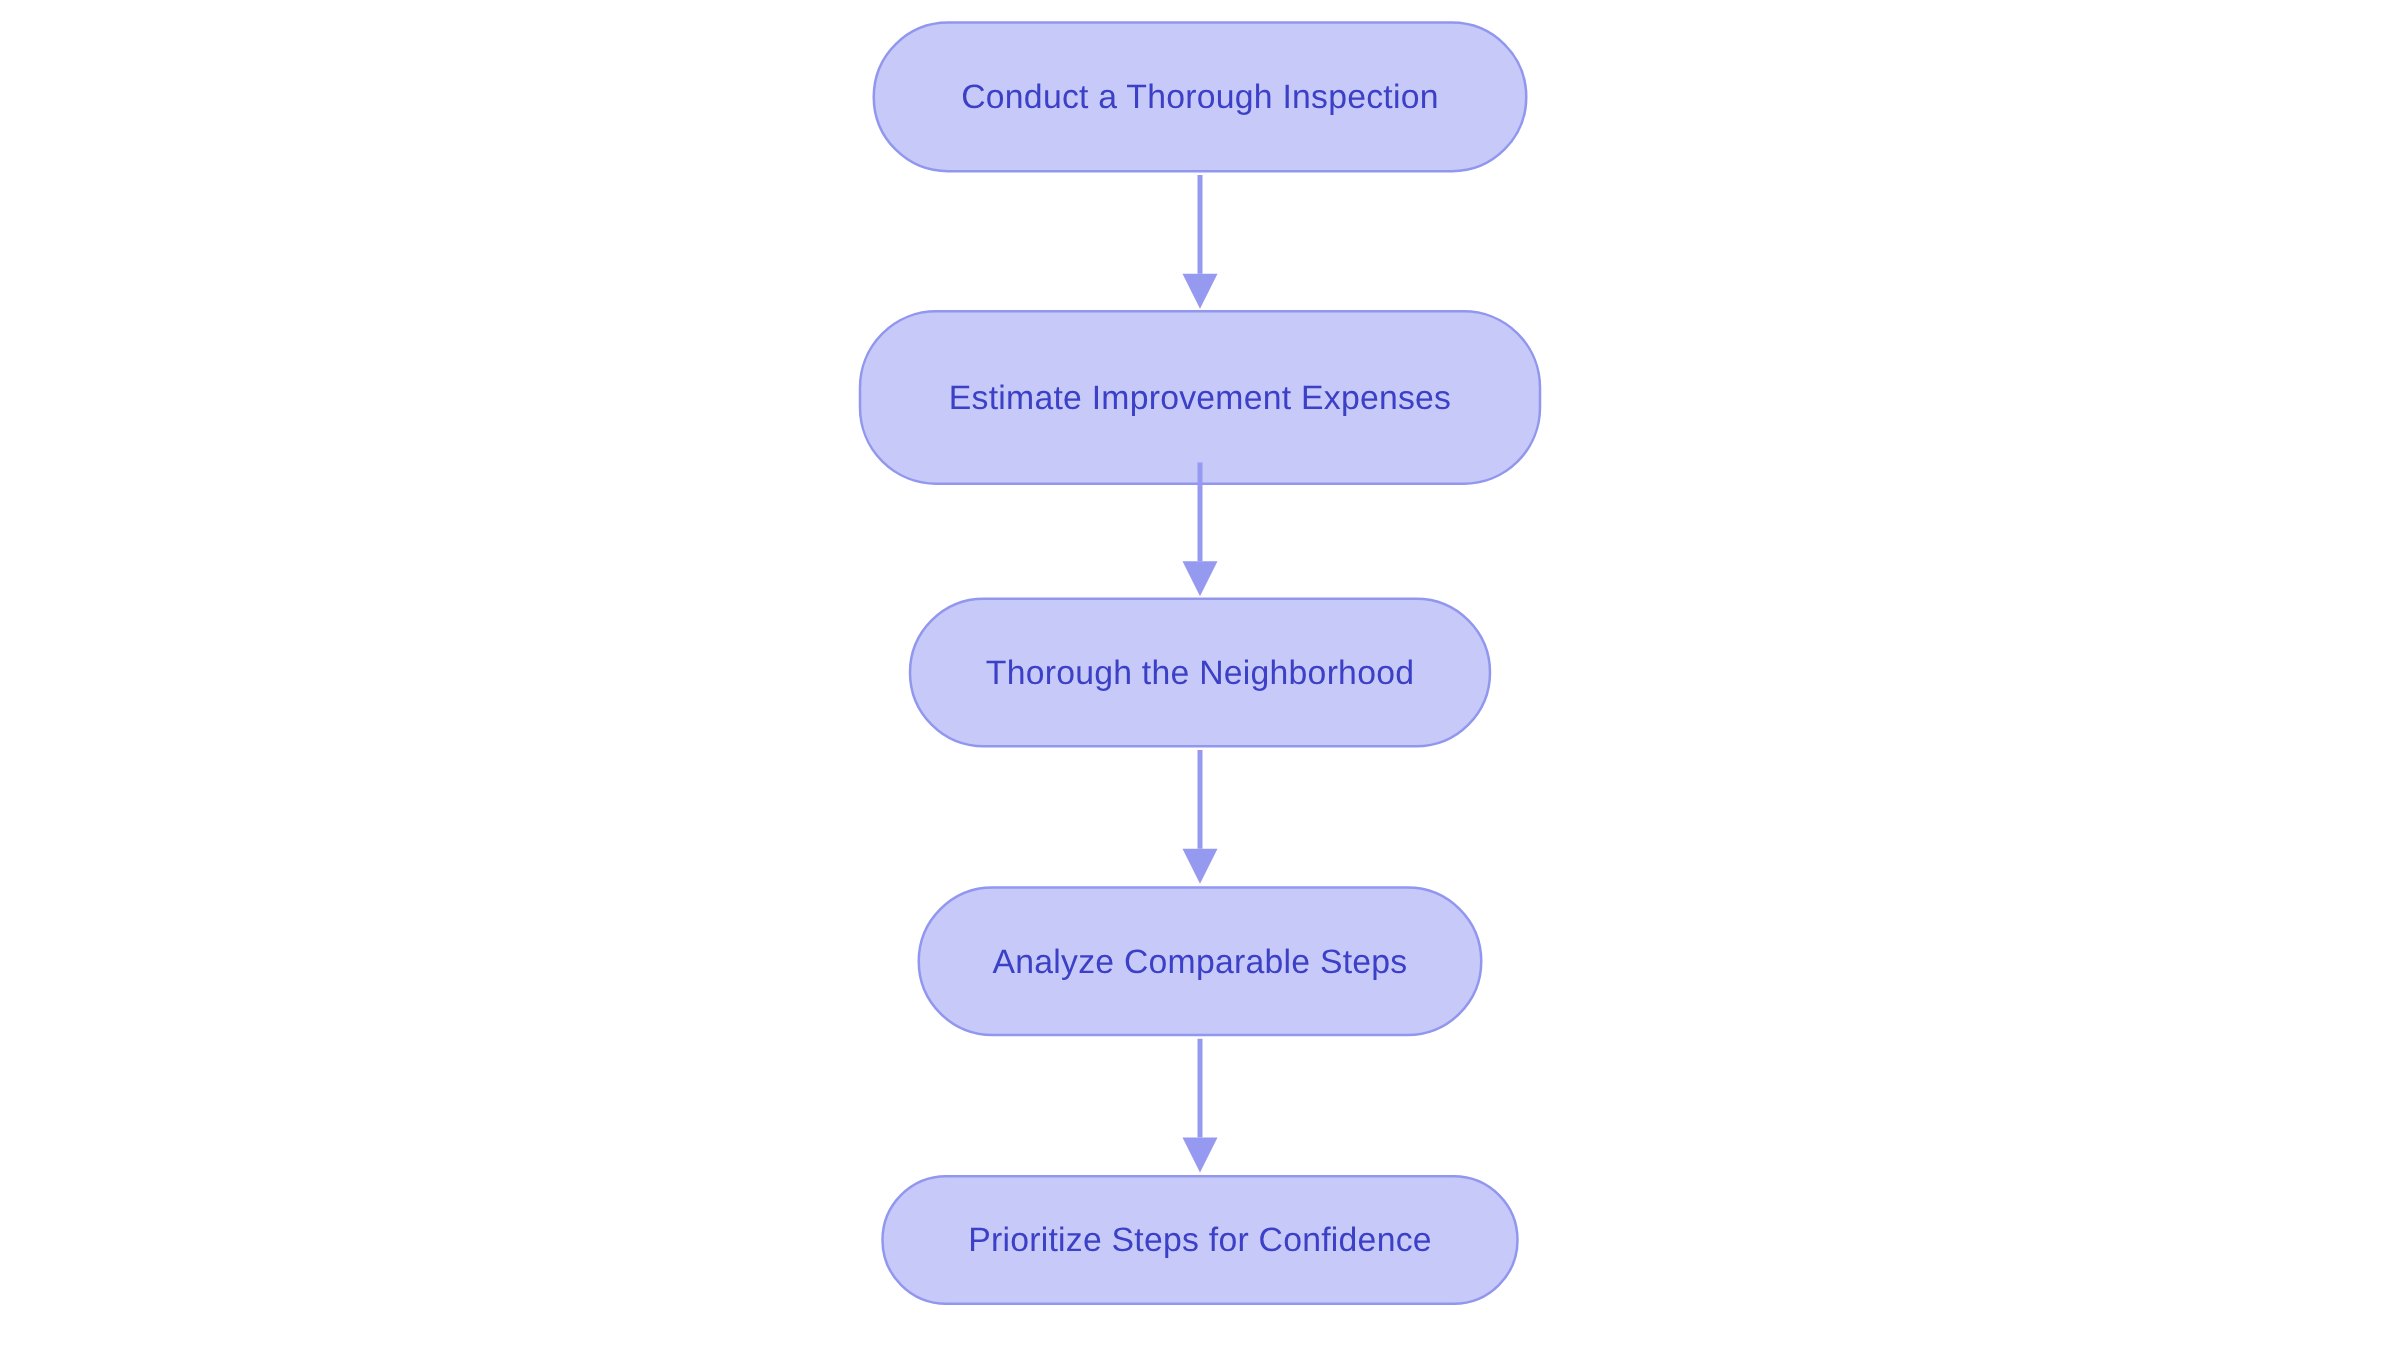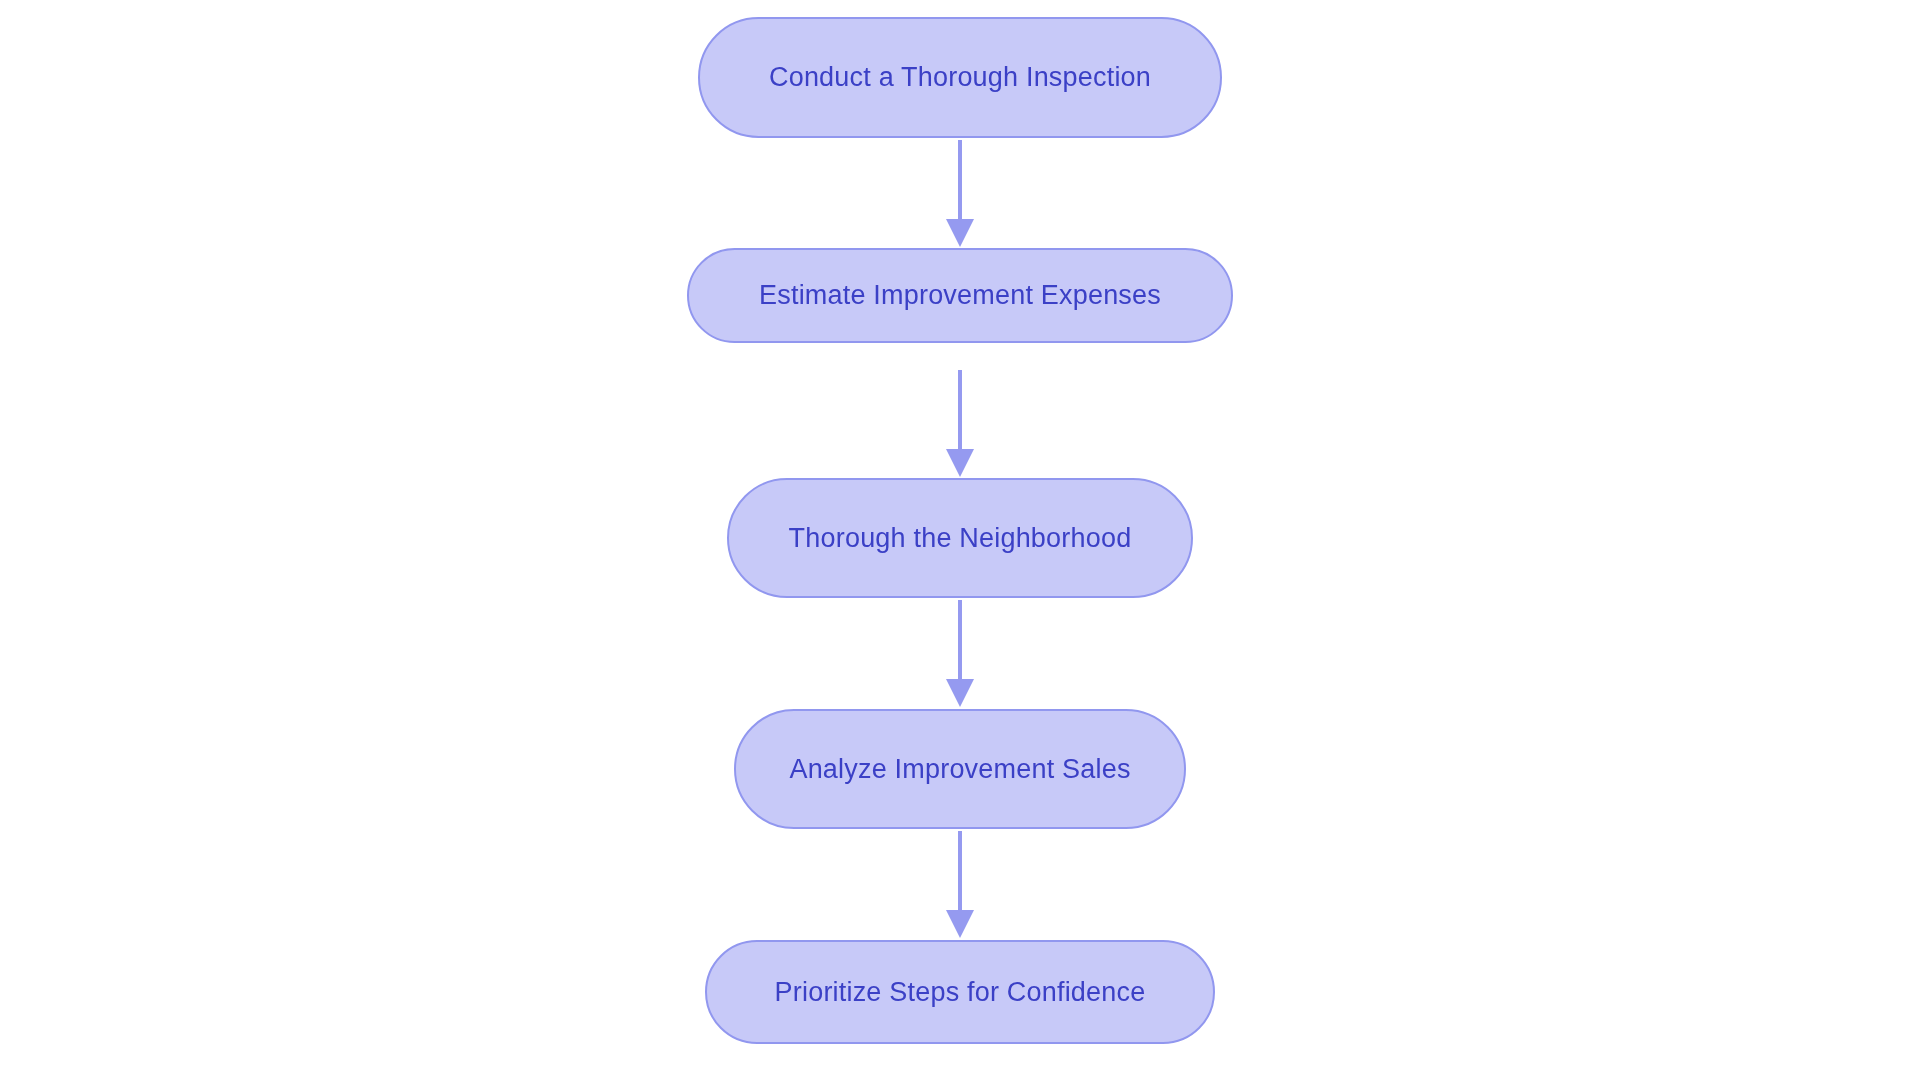--- a/index.html
+++ b/index.html
@@ -24,21 +24,21 @@
     background: #c7c9f8;
     border: 2px solid #9197ef;
     border-radius: 62px;
     color: #3b40c6;
     font-size: 27px;
     letter-spacing: 0.2px;
     text-align: center;
     white-space: nowrap;
   }
   .node-1 { left: 698px; top:  17px; width: 524px; height: 121px; }
-  .node-2 { left: 687px; top: 248px; width: 546px; height: 95px; }
+  .node-2 { left: 687px; top: 248px; width: 546px; height: 140px; }
   .node-3 { left: 727px; top: 478px; width: 466px; height: 120px; }
   .node-4 { left: 734px; top: 709px; width: 452px; height: 120px; }
   .node-5 { left: 705px; top: 940px; width: 510px; height: 104px; }
 
   .edge-line {
     position: absolute;
     left: 958px;
     width: 4px;
     background: #959af0;
   }
@@ -80,21 +80,21 @@
   <div class="edge-head head-2"></div>
 
   <div class="flow-node node-3">
     <span>Thorough the Neighborhood</span>
   </div>
 
   <div class="edge-line line-3"></div>
   <div class="edge-head head-3"></div>
 
   <div class="flow-node node-4">
-    <span>Analyze Improvement Sales</span>
+    <span>Analyze Comparable Steps</span>
   </div>
 
   <div class="edge-line line-4"></div>
   <div class="edge-head head-4"></div>
 
   <div class="flow-node node-5">
     <span>Prioritize Steps for Confidence</span>
   </div>
 
 </div>

